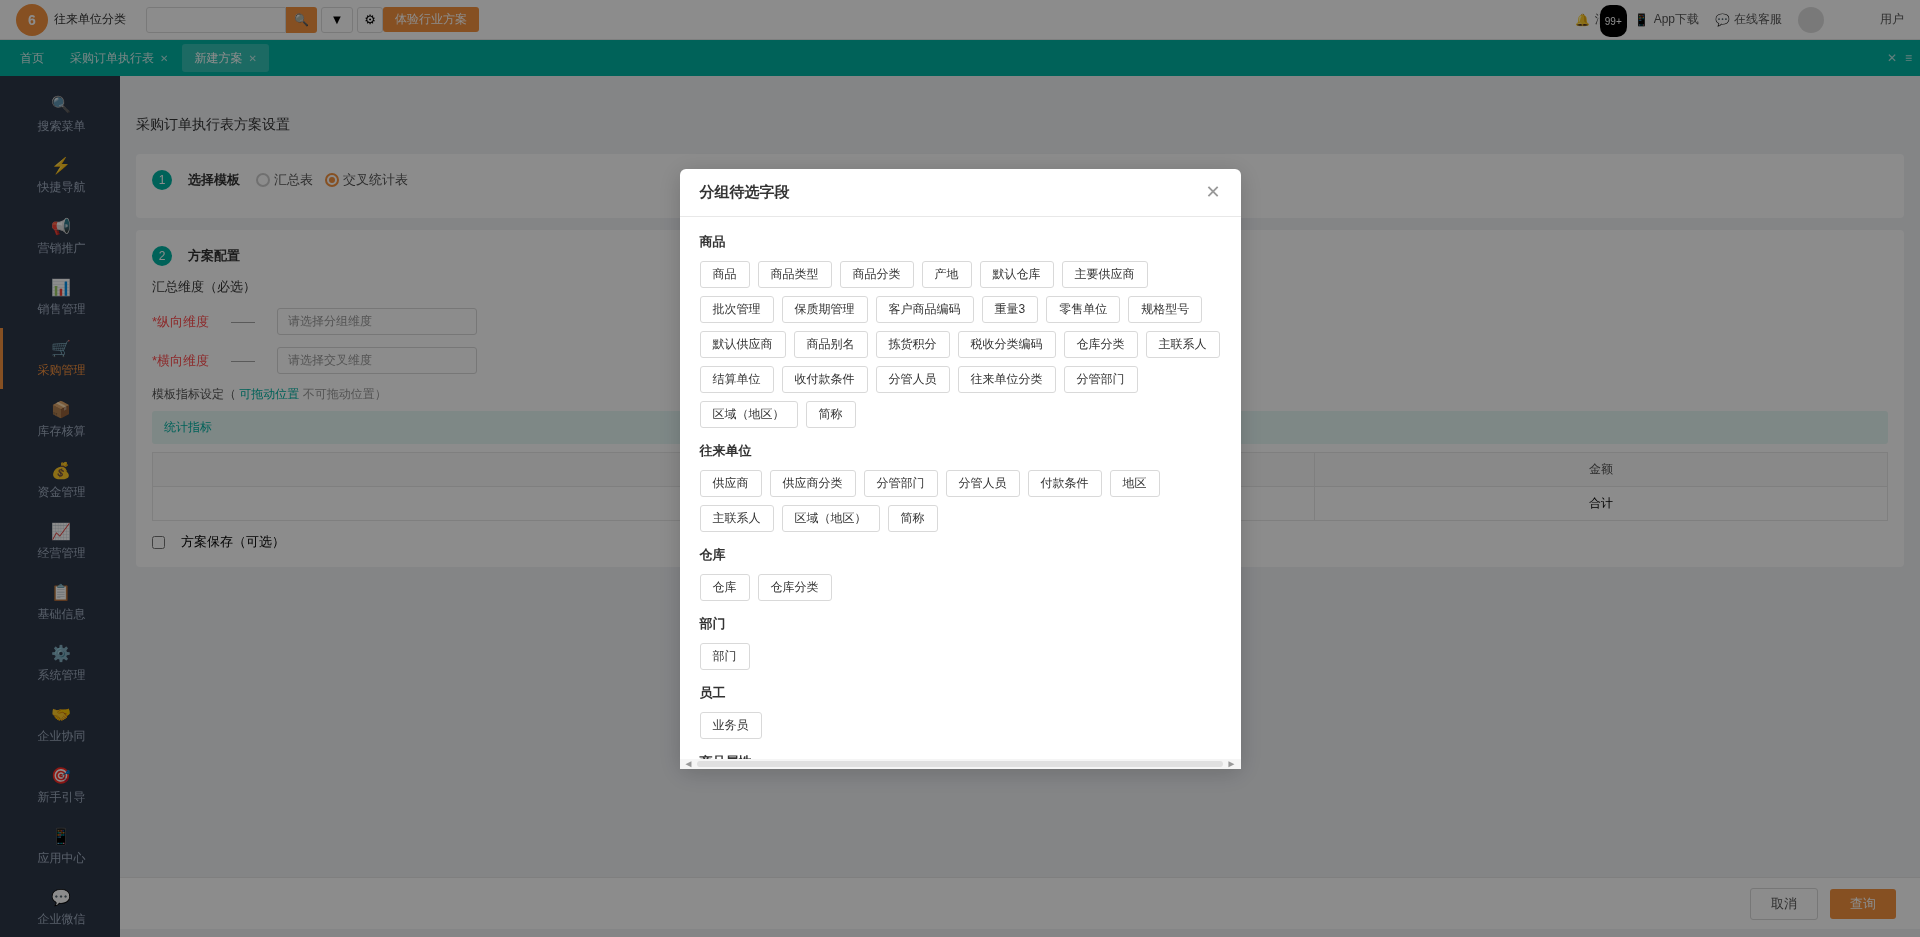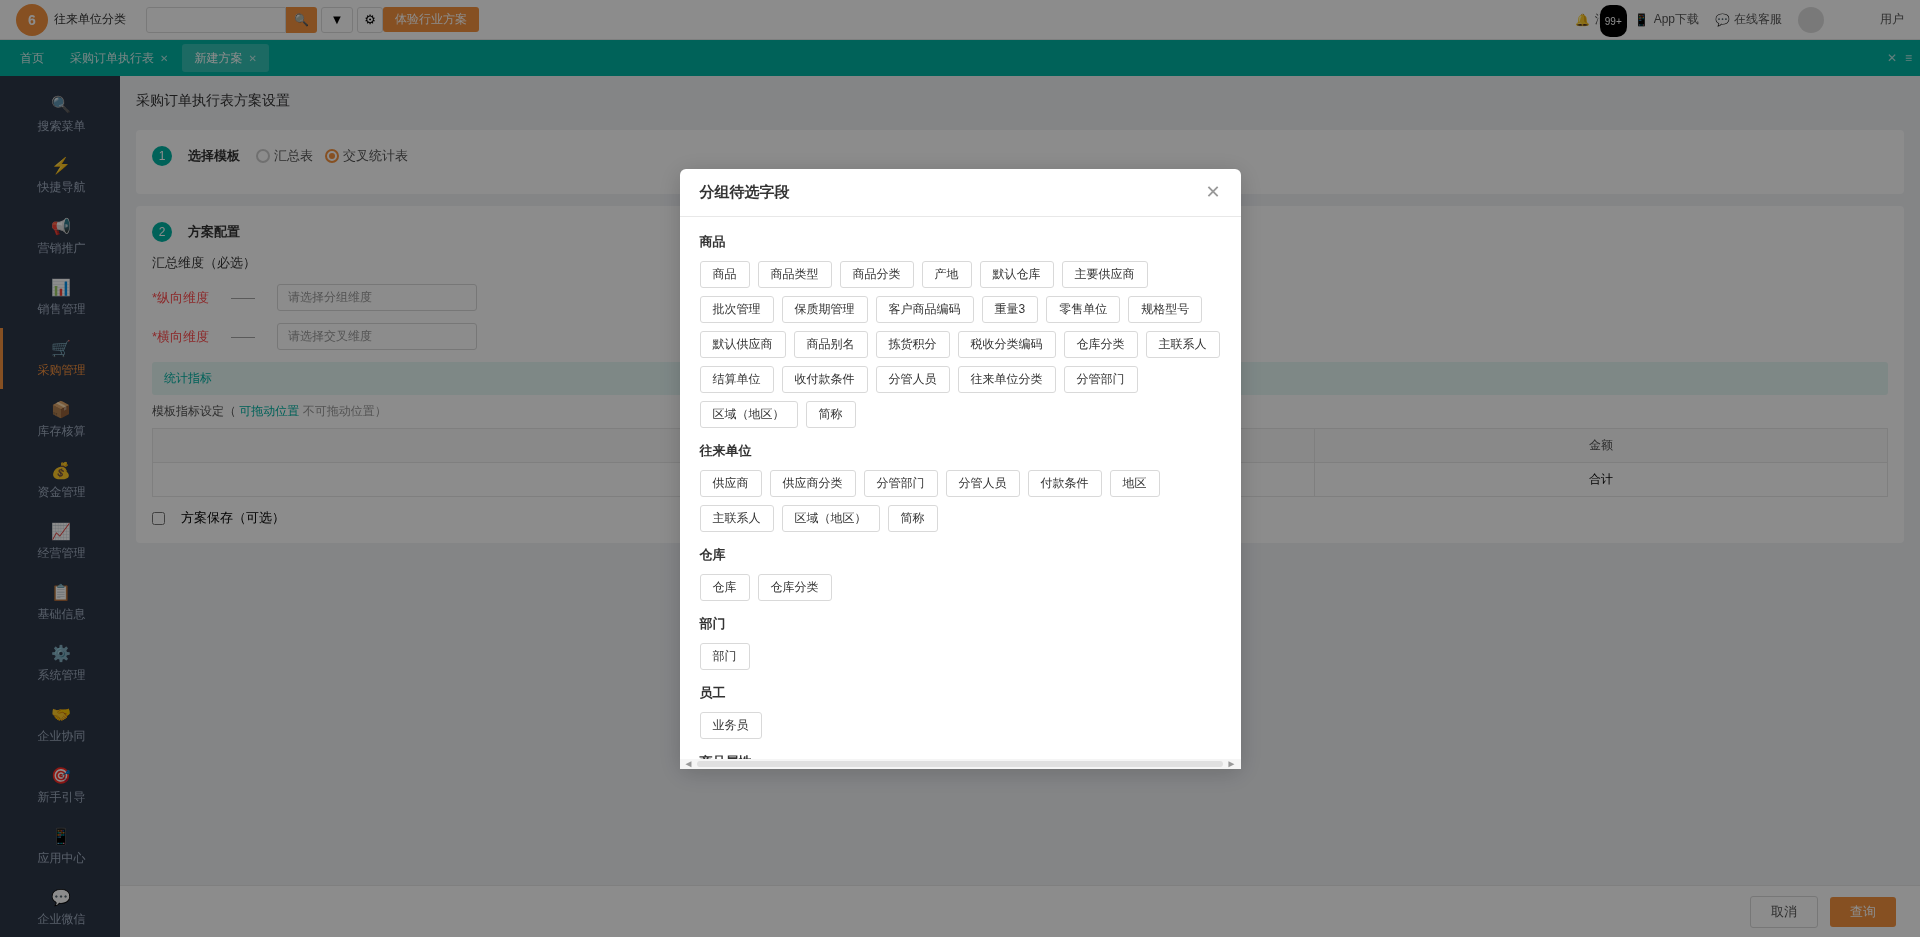--- a/index.html
+++ b/index.html
@@ -179,20 +179,21 @@
       font-size: 16px;
     }
 
     
     .content-area {
       flex: 1;
       overflow-y: auto;
       padding: 16px;
       background: #f0f2f5;
       position: relative;
+      margin-top: 24px;
     }
     .page-title {
       font-size: 14px;
       color: #333;
       margin-bottom: 12px;
       padding-bottom: 8px;
     }
     .step-area {
       background: #fff;
       border-radius: 4px;
@@ -330,21 +331,21 @@
       font-size: 12px;
       color: #333;
       cursor: pointer;
       background: #fff;
       white-space: nowrap;
     }
 
     
     .bottom-bar {
       position: fixed;
-      bottom: 0;
+      bottom: 8px;
       right: 0;
       left: 120px;
       height: 52px;
       background: #fff;
       border-top: 1px solid #e8e8e8;
       display: flex;
       align-items: center;
       justify-content: flex-end;
       padding: 0 24px;
       gap: 12px;
@@ -533,29 +534,29 @@
         <span class="dim-arrow">——</span>
         <div class="select-placeholder">请选择分组维度</div>
       </div>
 
       <div class="config-row">
         <span class="required-label">*横向维度</span>
         <span class="dim-arrow">——</span>
         <div class="select-placeholder">请选择交叉维度</div>
       </div>
 
-      <div style="background:#e6f7f5;padding:8px 12px;border-radius:3px;margin-bottom:8px;">
-        <span style="color:#00b2a2;font-size:12px;">统计指标</span>
-      </div>
-
       <div style="font-size:12px;color:#555;margin-bottom:8px;">
         <span>模板指标设定（</span>
         <span style="color:#00b2a2;">可拖动位置</span>
         <span> </span>
         <span style="color:#999;">不可拖动位置）</span>
+      </div>
+
+      <div style="background:#e6f7f5;padding:8px 12px;border-radius:3px;margin-bottom:8px;">
+        <span style="color:#00b2a2;font-size:12px;">统计指标</span>
       </div>
 
       <table class="template-table">
         <thead>
           <tr>
             <th>
               <span>主数量</span>
               <select style="margin-left:4px;font-size:11px;border:none;background:transparent;">
                 <option>▼</option>
               </select>

